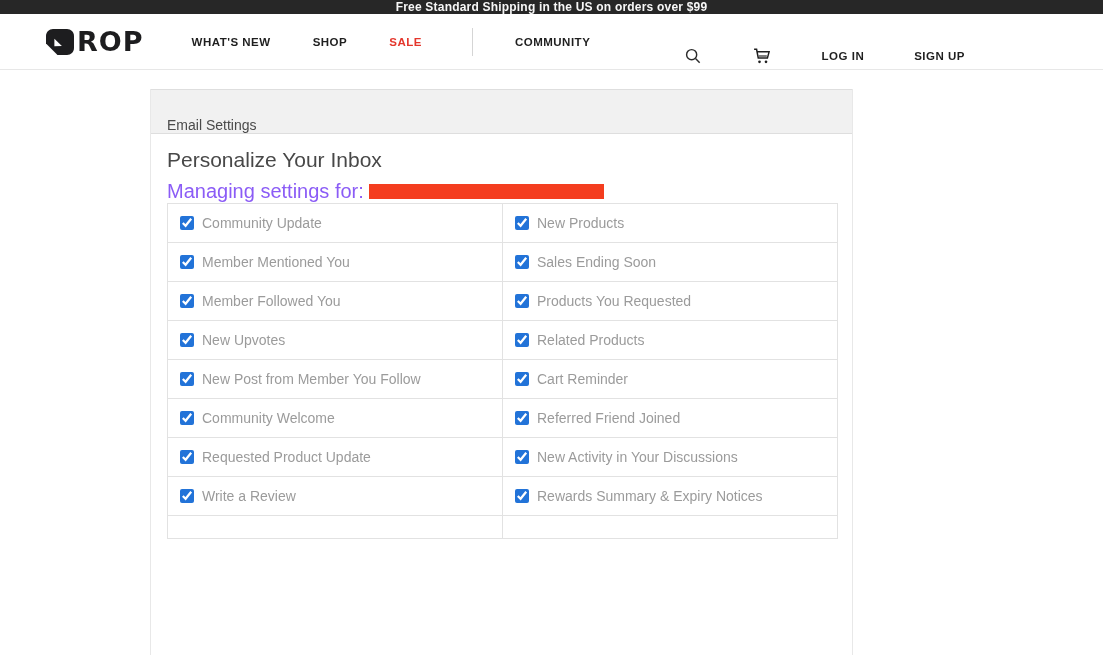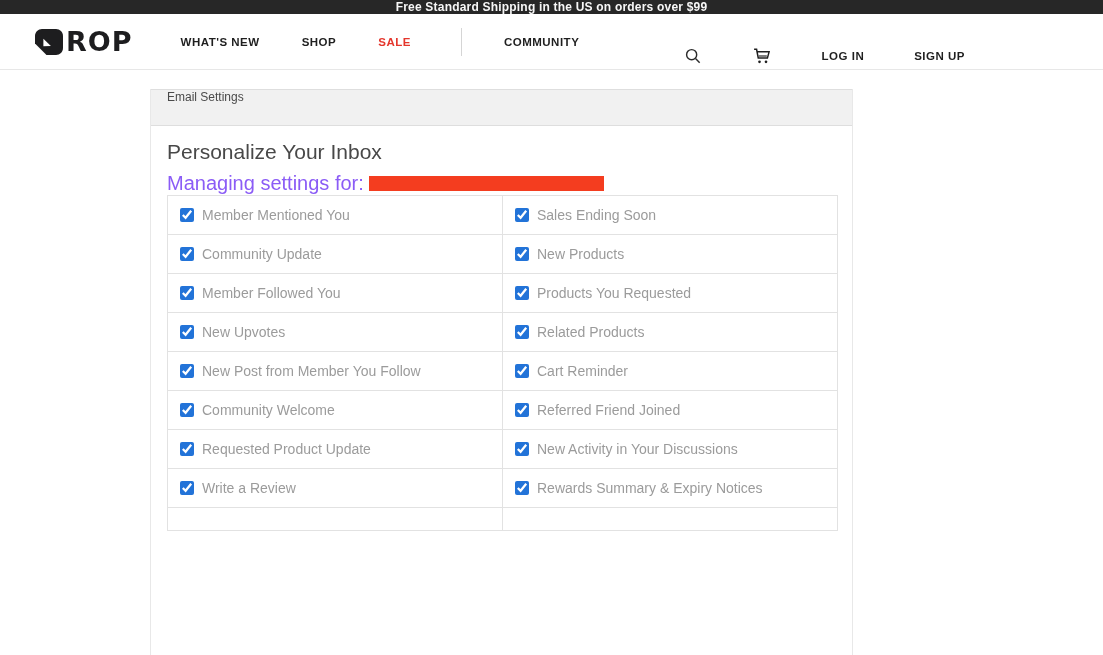--- a/index.html
+++ b/index.html
@@ -11,21 +11,21 @@
     height: 14px; background: var(--announce-bg, #272727);
     display: flex; align-items: center; justify-content: center;
   }
   .announce span {
     color: #f7f7f7; font-size: 12px; font-weight: 700; letter-spacing: .2px;
   }
 
   
   .nav {
     height: 56px; background: #fff; border-bottom: 1px solid #e7e7e7;
-    display: flex; align-items: center; padding-left: 34px;
+    display: flex; align-items: center; padding-left: 45px;
   }
   .logo { display: flex; align-items: center; cursor: pointer; margin-right: 48px; }
   .logo .letters {
     font-size: 27px; font-weight: 800; color: #1d1d1f; letter-spacing: 1px;
     font-family: "DejaVu Sans", sans-serif; line-height: 1; margin-left: 2px;
   }
   .menu { display: flex; align-items: center; }
   .menu .item {
     font-size: 11.5px; font-weight: 700; color: #1f1f1f; letter-spacing: .5px;
     margin-right: 42px; cursor: pointer; white-space: nowrap;
@@ -40,24 +40,24 @@
     cursor: pointer; white-space: nowrap;
   }
 
   
   .main { padding: 19px 0 0 150px; }
   .panel {
     width: 703px; border-left: 1px solid #e8e8e8; border-right: 1px solid #e8e8e8;
     min-height: 600px;
   }
   .panel-header {
-    height: 37px; background: #f1f1f1;
+    height: 45px; background: #f1f1f1;
     border-top: 1px solid #dedede; border-bottom: 1px solid #dedede;
-    display: flex; align-items: flex-start; padding: 0 16px;
-    font-size: 12px; color: #4a4a4a;
+    display: flex; align-items: flex-end; padding: 0 16px;
+    font-size: 14px; color: #4a4a4a;
   }
   .panel-body { padding: 14px 16px 0 16px; }
   .panel-title { font-size: 21px; font-weight: 400; color: #484848; margin-bottom: 8px; }
   .managing { font-size: 20px; color: #8b5cf6; }
   .redaction {
     display: inline-block; width: 235px; height: 15px;
     background: var(--redaction-red, #f43d1f);
     vertical-align: middle; margin-left: 5px; margin-top: -2px;
   }
   .description {
@@ -128,41 +128,41 @@
       <div class="panel-title">Personalize Your Inbox</div>
       <div class="managing">
         <span>Managing settings for:</span><span class="redaction"></span>
       </div>
       <table class="prefs">
         <tbody>
             <tr>
               <td>
                 <label class="pref-option">
                   <input type="checkbox" checked="" style="">
+                  <span>Community Update</span>
+                </label>
+              </td>
+              <td>
+                <label class="pref-option">
+                  <input type="checkbox" checked="" style="">
+                  <span>New Products</span>
+                </label>
+              </td>
+            </tr>
+            <tr>
+              <td>
+                <label class="pref-option">
+                  <input type="checkbox" checked="" style="">
                   <span>Member Mentioned You</span>
                 </label>
               </td>
               <td>
                 <label class="pref-option">
                   <input type="checkbox" checked="" style="">
                   <span>Sales Ending Soon</span>
-                </label>
-              </td>
-            </tr>
-            <tr>
-              <td>
-                <label class="pref-option">
-                  <input type="checkbox" checked="" style="">
-                  <span>Community Update</span>
-                </label>
-              </td>
-              <td>
-                <label class="pref-option">
-                  <input type="checkbox" checked="" style="">
-                  <span>New Products</span>
                 </label>
               </td>
             </tr>
             <tr>
               <td>
                 <label class="pref-option">
                   <input type="checkbox" checked="" style="">
                   <span>Member Followed You</span>
                 </label>
               </td>

